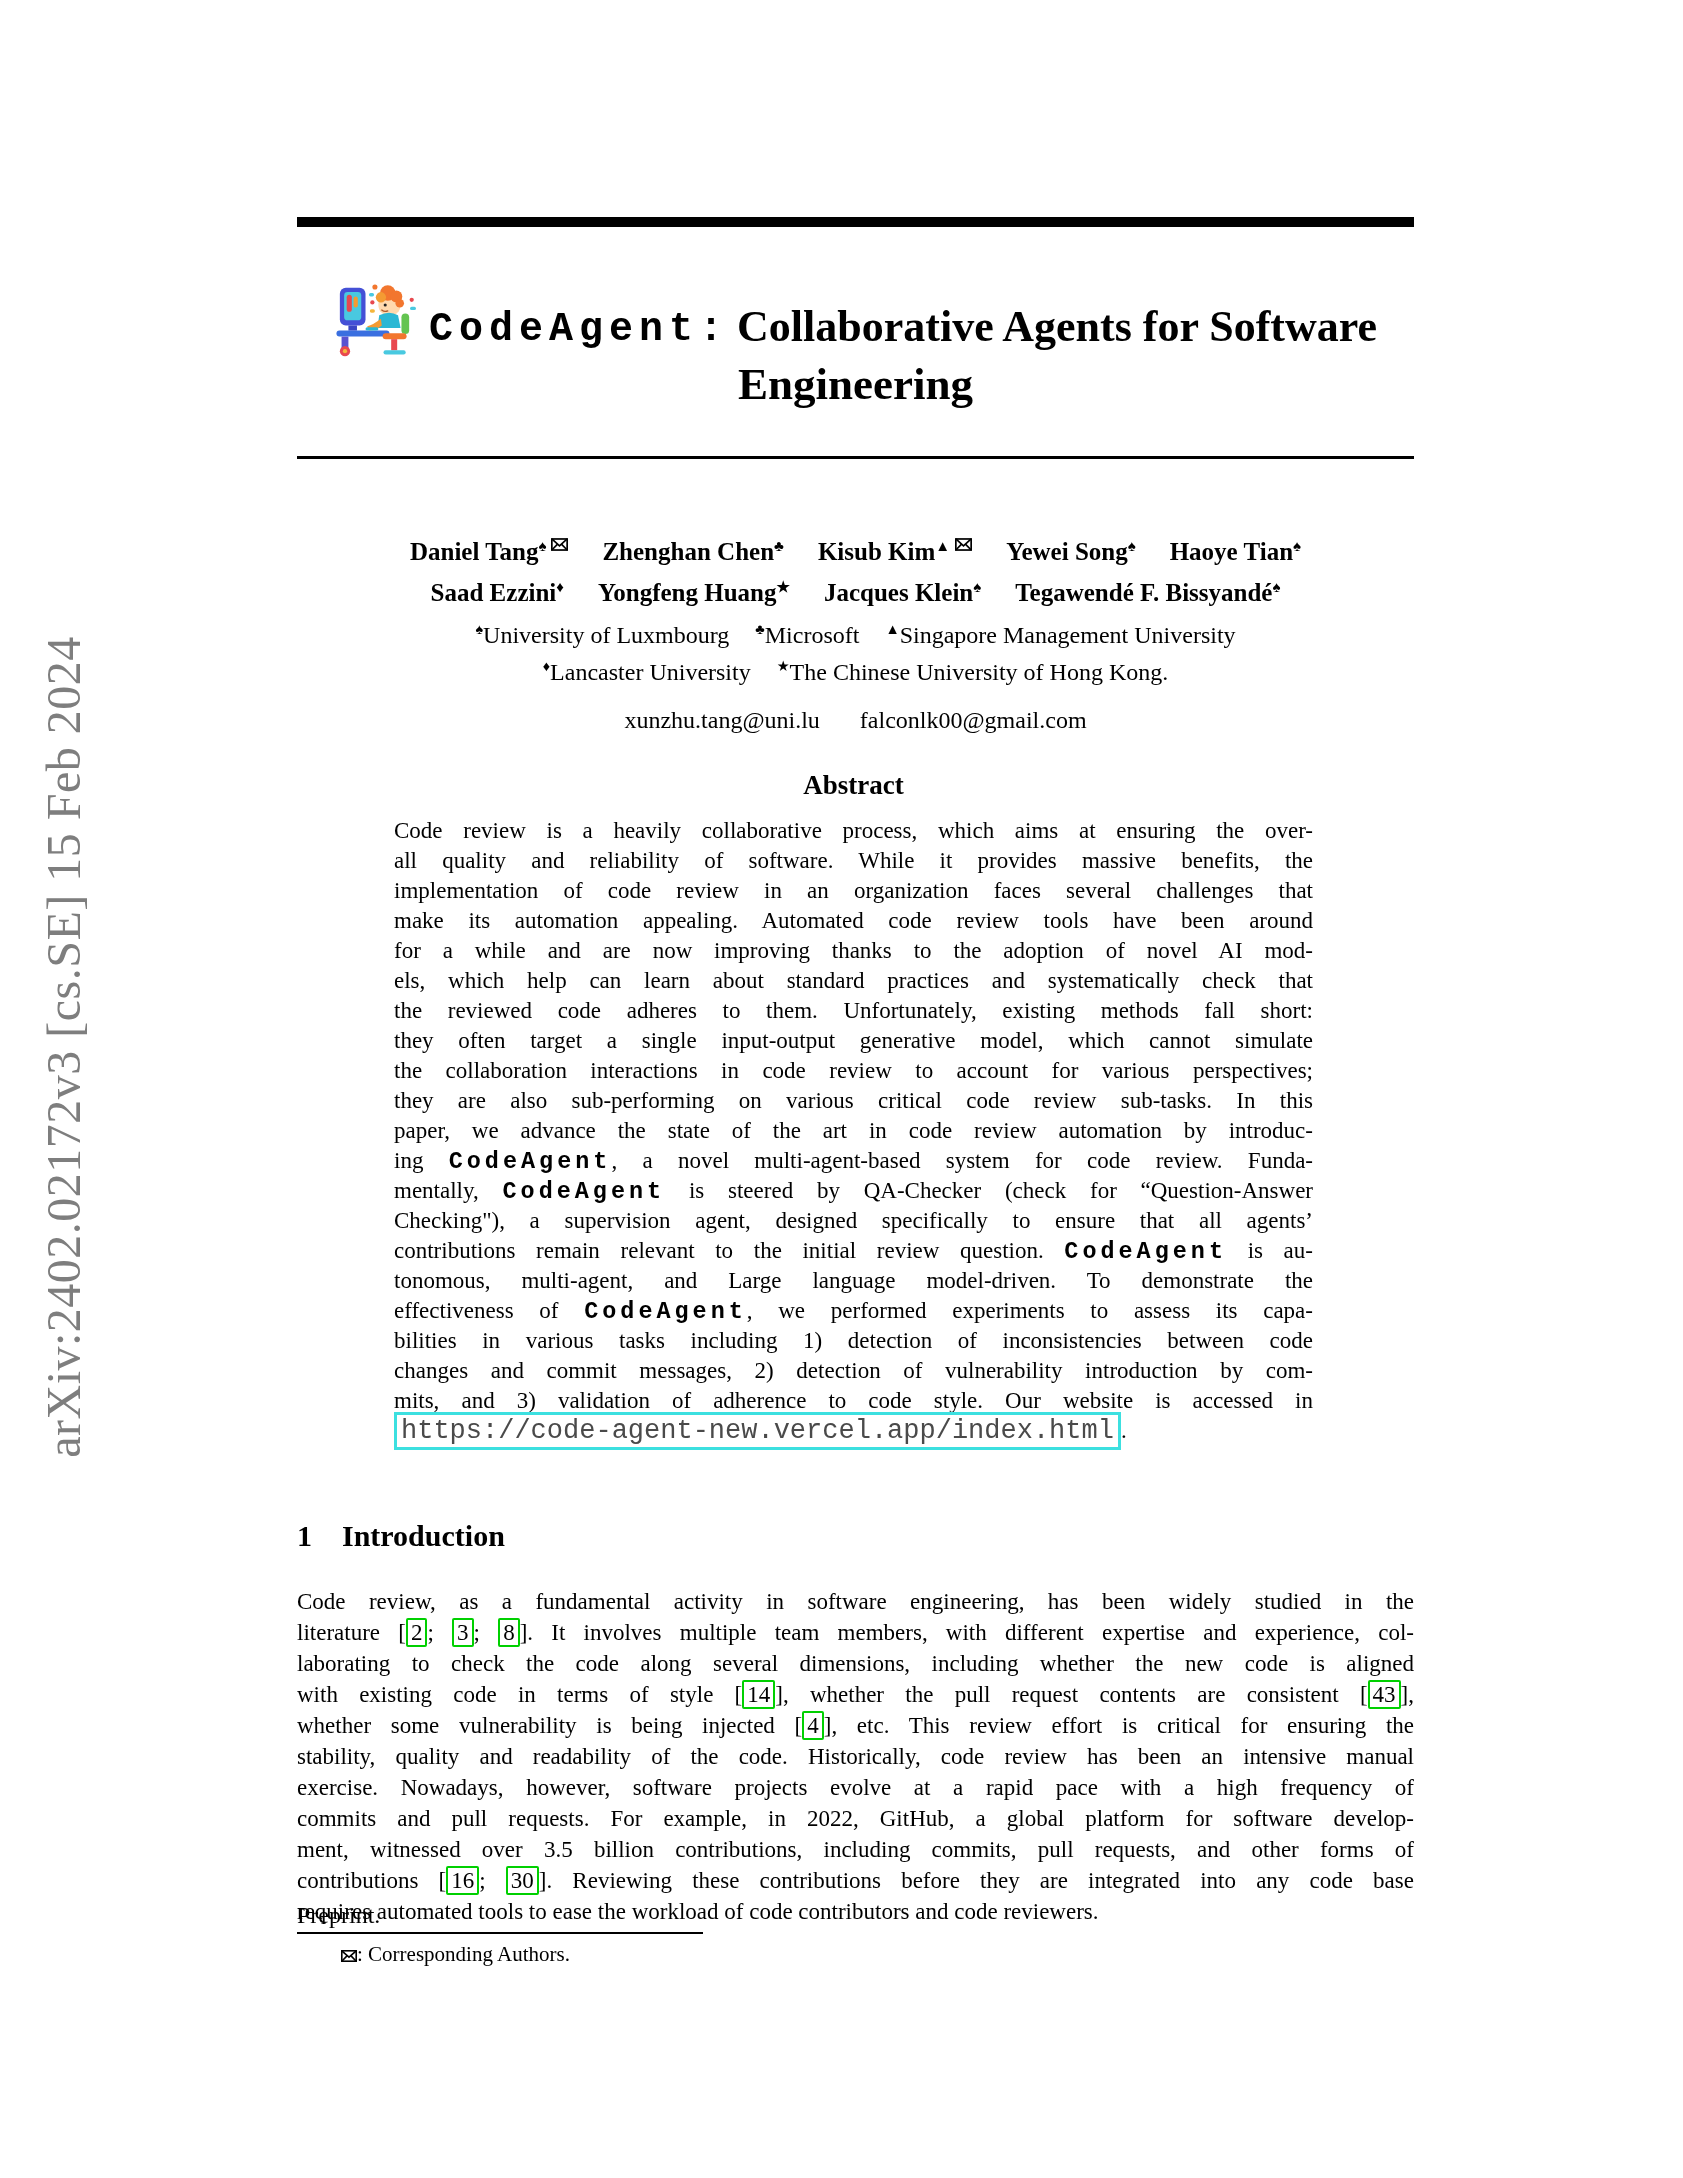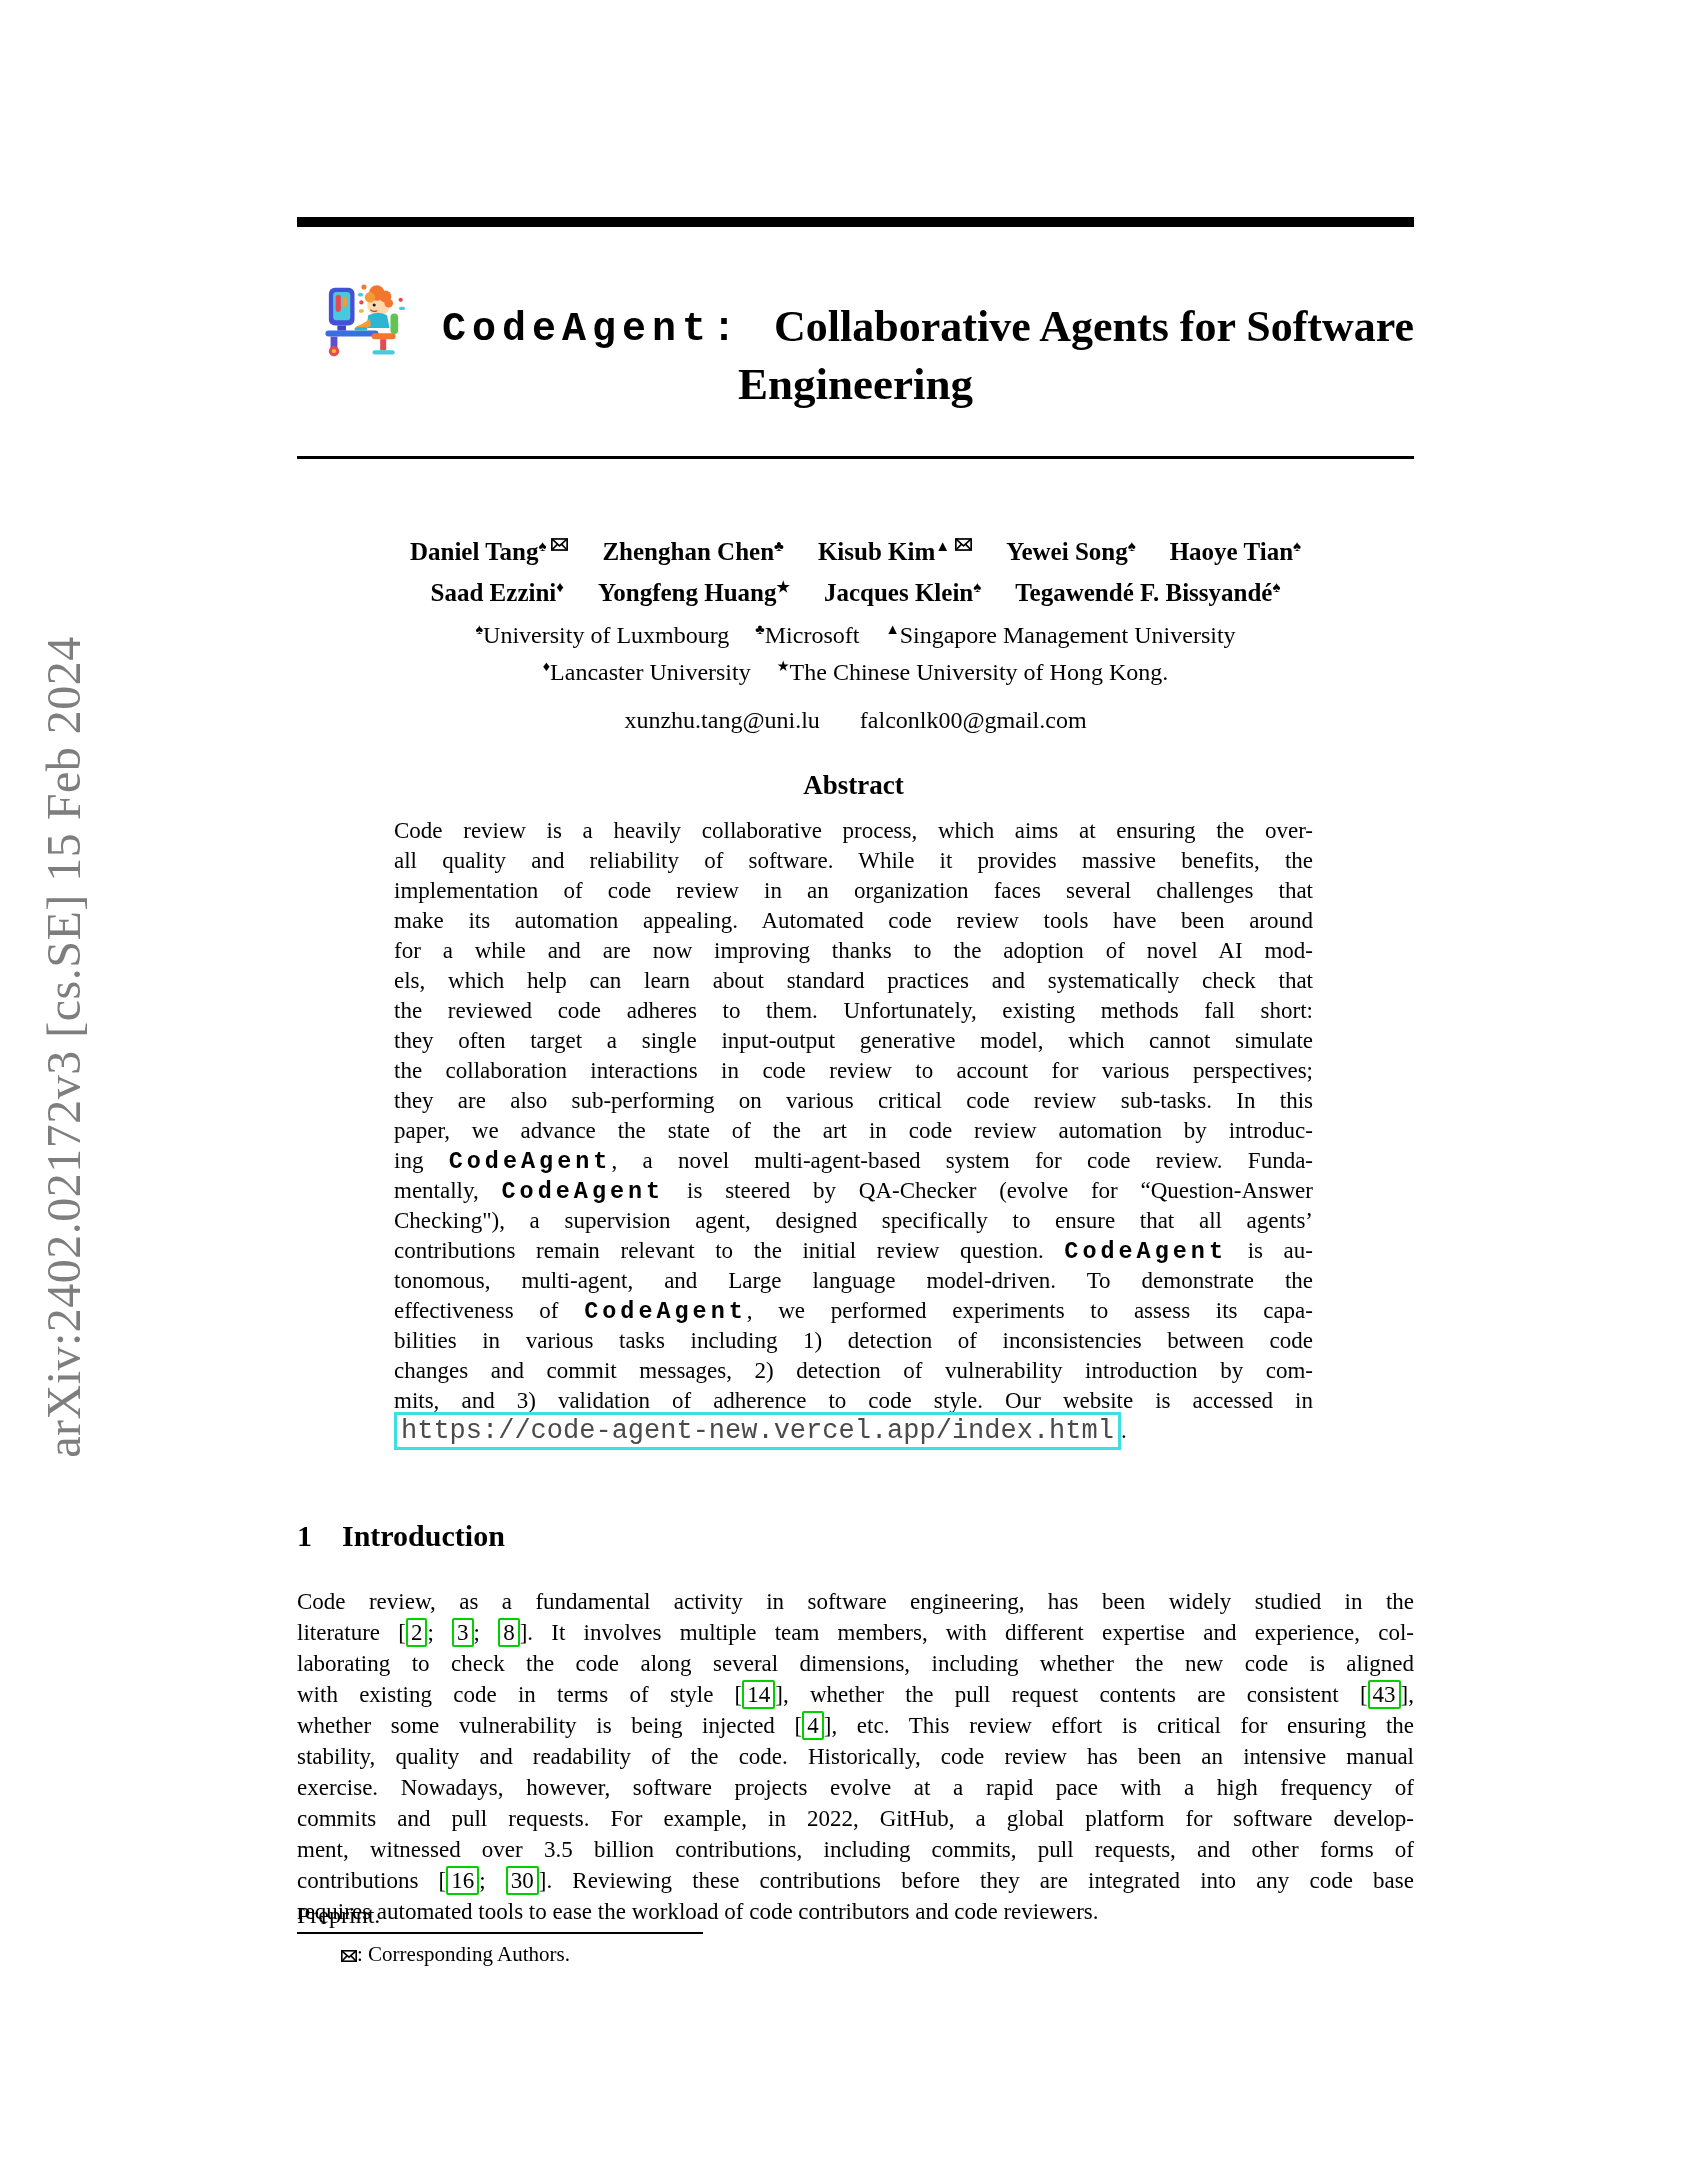--- a/index.html
+++ b/index.html
@@ -4,21 +4,21 @@
 <style>
   html,body{margin:0;padding:0;background:#fff;}
   .page{position:relative;width:1683px;height:2178px;background:#ffffff;overflow:hidden;
         font-family:"Liberation Serif",serif;color:#000;}
   .content{position:absolute;left:297px;top:0;width:1117px;}
 
   .rule-thick{position:absolute;top:217px;left:0;width:1117px;height:10px;background:#000;}
   .rule-thin{position:absolute;top:456px;left:0;width:1117px;height:3px;background:#000;}
 
   .title-block{position:absolute;top:269px;left:0;width:1117px;text-align:center;}
-  .title-line1{display:flex;align-items:flex-end;justify-content:flex-end;height:83px;font-weight:bold;gap:24px;}
+  .title-line1{display:flex;align-items:flex-end;justify-content:center;height:83px;font-weight:bold;}
   .logo{width:87px;height:77px;margin-right:8px;transform:translateY(6px);}
   .title-mono{font-family:"Liberation Mono","DejaVu Sans Mono",monospace;font-size:40px;letter-spacing:6px;font-weight:bold;}
   .title-serif{font-size:44px;font-weight:bold;margin-left:8px;}
   .title-line2{margin-top:8px;font-size:45px;font-weight:bold;line-height:48px;}
 
   .authors{position:absolute;top:527px;left:0;width:1117px;text-align:center;}
   .author-row{line-height:35px;font-size:25px;font-weight:bold;}
   .author{margin:0 17px;white-space:nowrap;}
   .sym{font-size:60%;vertical-align:super;}
   .envsup{vertical-align:super;margin-left:5px;}
@@ -136,21 +136,21 @@
           <div class="aline"><span>implementation of code review in an organization faces several challenges that</span></div>
           <div class="aline"><span>make its automation appealing. Automated code review tools have been around</span></div>
           <div class="aline"><span>for a while and are now improving thanks to the adoption of novel AI mod-</span></div>
           <div class="aline"><span>els, which help can learn about standard practices and systematically check that</span></div>
           <div class="aline"><span>the reviewed code adheres to them. Unfortunately, existing methods fall short:</span></div>
           <div class="aline"><span>they often target a single input-output generative model, which cannot simulate</span></div>
           <div class="aline"><span>the collaboration interactions in code review to account for various perspectives;</span></div>
           <div class="aline"><span>they are also sub-performing on various critical code review sub-tasks. In this</span></div>
           <div class="aline"><span>paper, we advance the state of the art in code review automation by introduc-</span></div>
           <div class="aline"><span>ing </span><span class="tt">CodeAgent</span><span>, a novel multi-agent-based system for code review. Funda-</span></div>
-          <div class="aline"><span>mentally, </span><span class="tt">CodeAgent</span><span> is steered by QA-Checker (evolve for “Question-Answer</span></div>
+          <div class="aline"><span>mentally, </span><span class="tt">CodeAgent</span><span> is steered by QA-Checker (check for “Question-Answer</span></div>
           <div class="aline"><span>Checking"), a supervision agent, designed specifically to ensure that all agents’</span></div>
           <div class="aline"><span>contributions remain relevant to the initial review question. </span><span class="tt">CodeAgent</span><span> is au-</span></div>
           <div class="aline"><span>tonomous, multi-agent, and Large language model-driven. To demonstrate the</span></div>
           <div class="aline"><span>effectiveness of </span><span class="tt">CodeAgent</span><span>, we performed experiments to assess its capa-</span></div>
           <div class="aline"><span>bilities in various tasks including 1) detection of inconsistencies between code</span></div>
           <div class="aline"><span>changes and commit messages, 2) detection of vulnerability introduction by com-</span></div>
           <div class="aline"><span>mits, and 3) validation of adherence to code style. Our website is accessed in</span></div>
           <div class="aline last"><span class="linkbox">https://code-agent-new.vercel.app/index.html</span><span>.</span></div>
         </div>
     </div>

